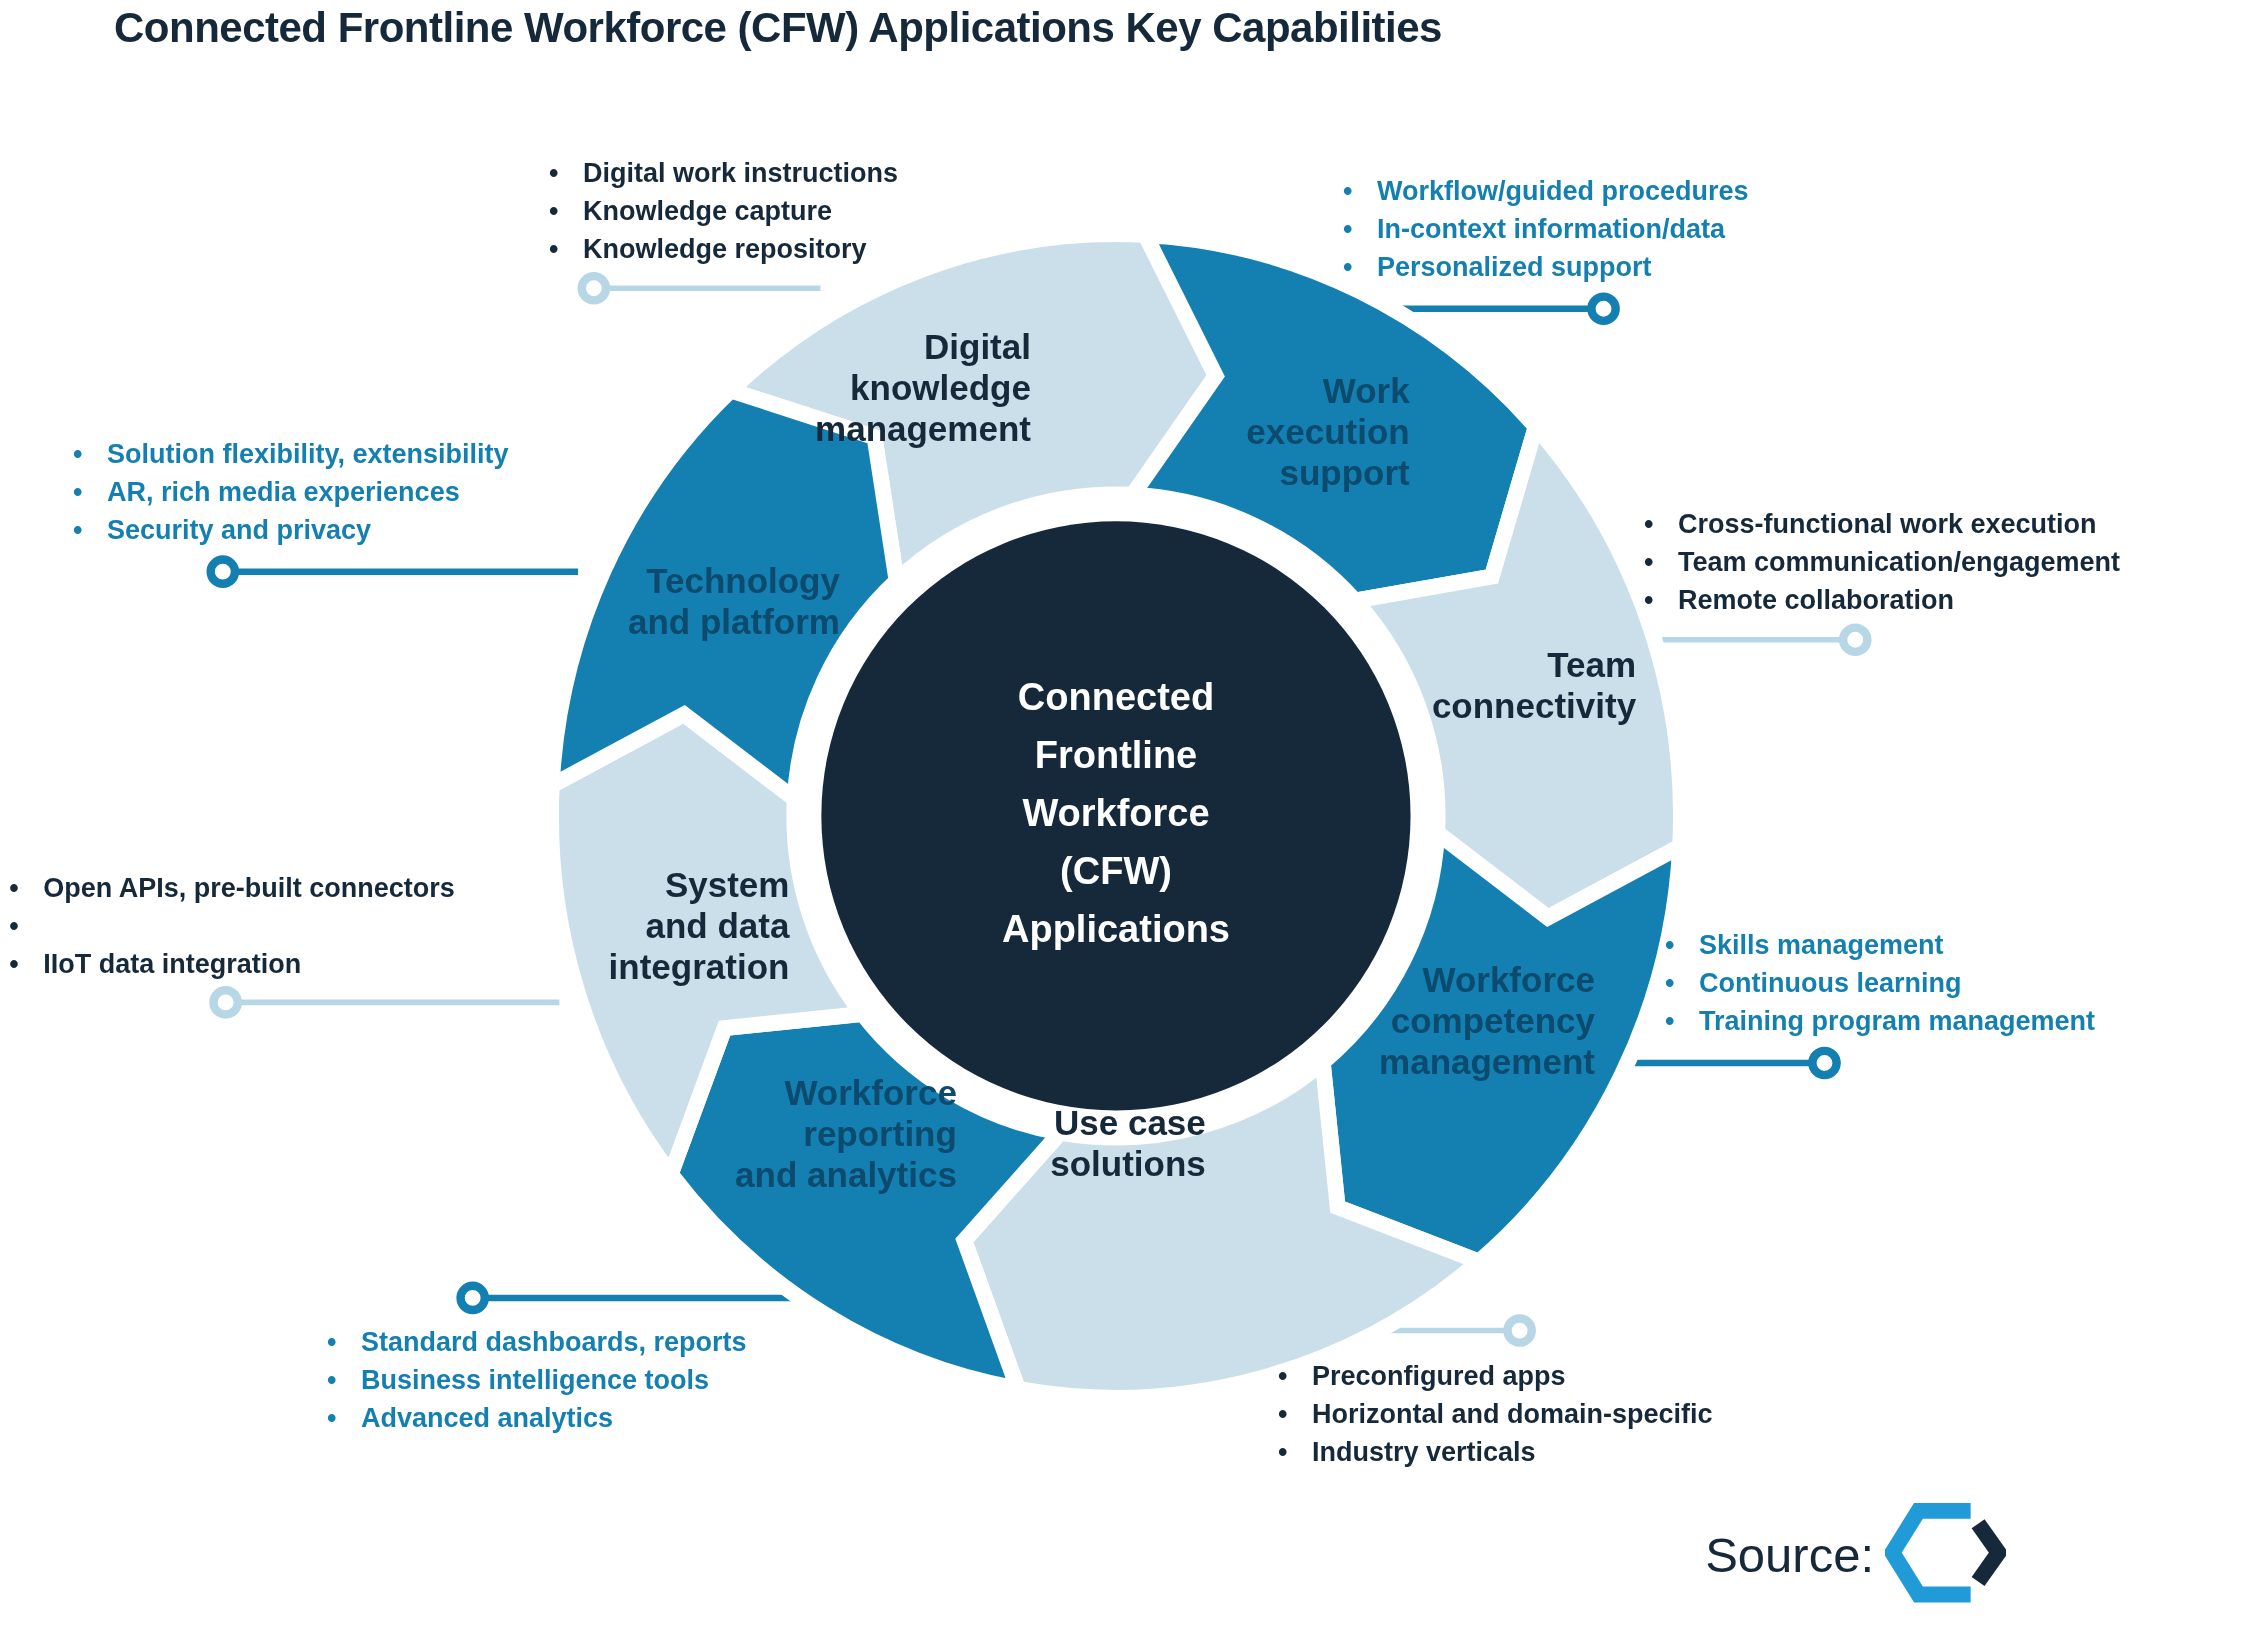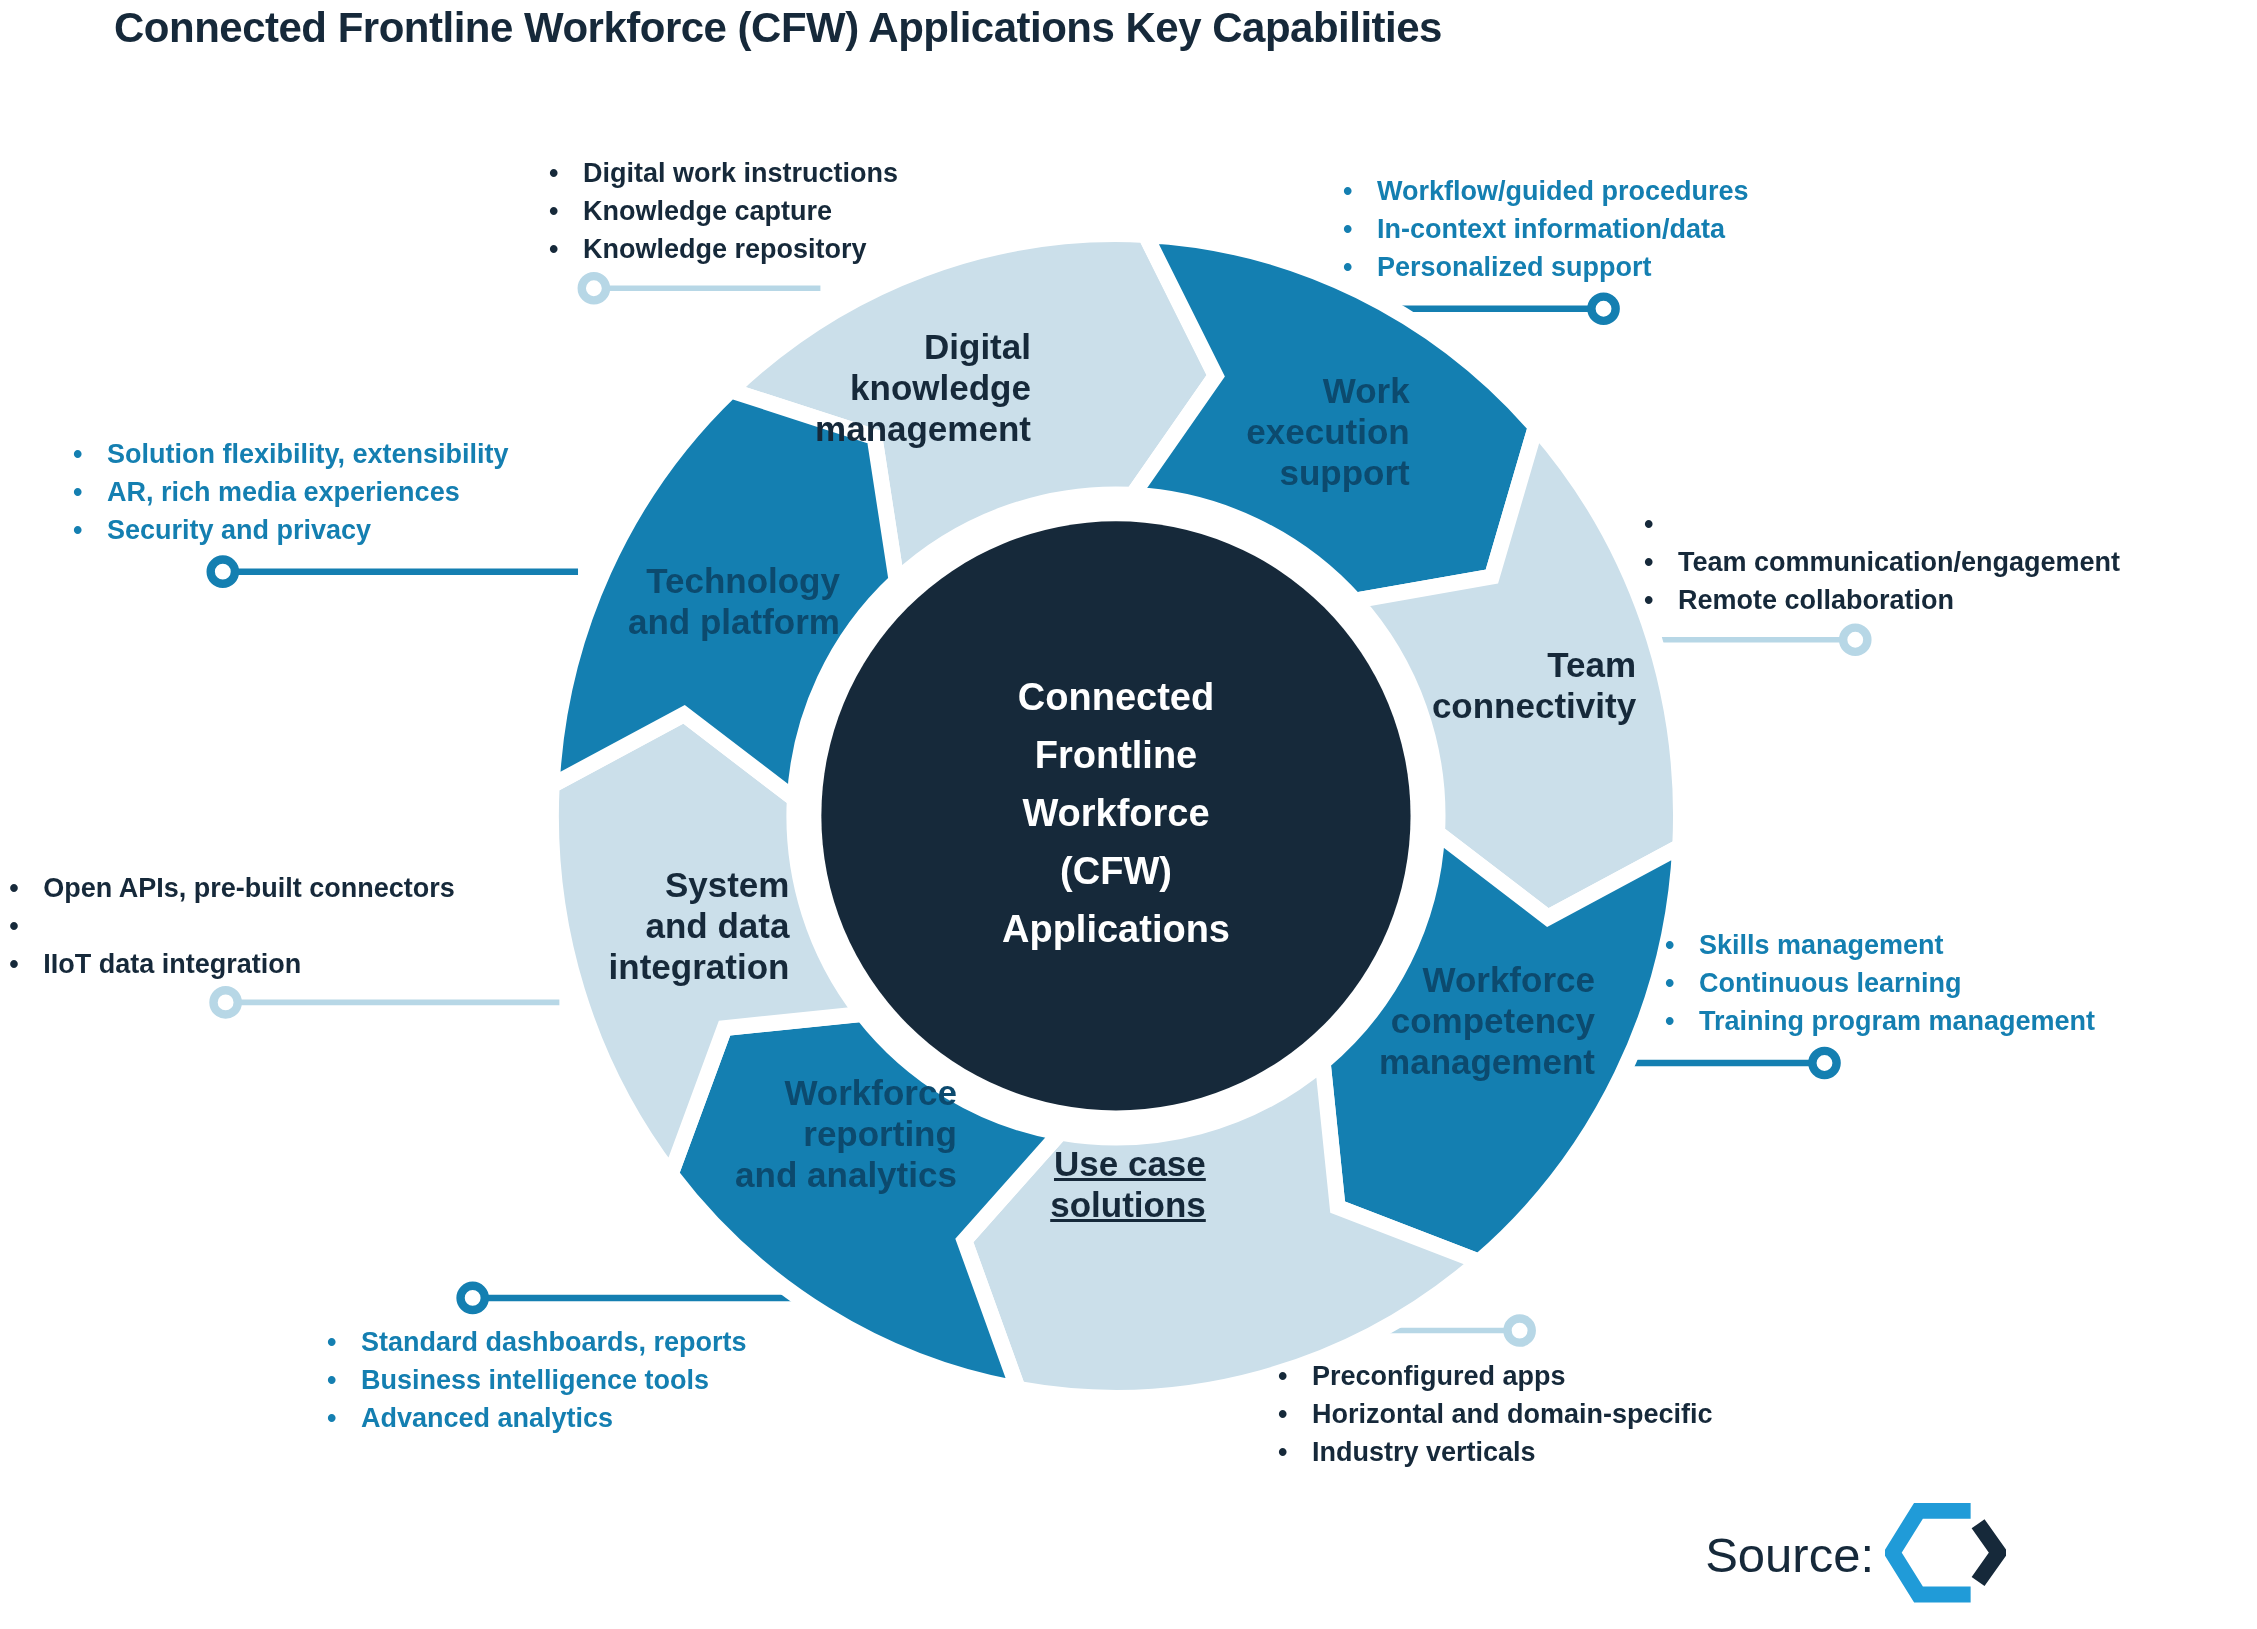--- a/index.html
+++ b/index.html
@@ -84,21 +84,21 @@
 knowledge
 management</div>
     <div class="seg-label blue" style="left: 1328px; top: 431px;">Work
 execution
 support</div>
     <div class="seg-label light" style="left: 1534px; top: 685px;">Team
 connectivity</div>
     <div class="seg-label blue" style="left: 1487px; top: 1020px;">Workforce
 competency
 management</div>
-    <div class="seg-label light" style="left: 1128px; top: 1184px; text-decoration: underline;">Use case
+    <div class="seg-label light" style="left: 1128px; top: 1143px;">Use case
 solutions</div>
     <div class="seg-label blue" style="left: 846px; top: 1133px;">Workforce
 reporting
 and analytics</div>
     <div class="seg-label light" style="left: 699px; top: 925px;">System
 and data
 integration</div>
     <div class="seg-label blue" style="left: 734px; top: 601px;">Technology
 and platform</div>
   </div>
@@ -127,20 +127,21 @@
         <span class="txt">In-context information/data</span>
       </div>
       <div class="bullet-row">
         <span class="dot">•</span>
         <span class="txt">Personalized support</span>
       </div>
     </div>
     <div class="bullet-list navy" style="left: 1644px; top: 505px;">
       <div class="bullet-row">
         <span class="dot">•</span>
+        <span class="txt">Cross-functional work execution</span>
       </div>
       <div class="bullet-row">
         <span class="dot">•</span>
         <span class="txt">Team communication/engagement</span>
       </div>
       <div class="bullet-row">
         <span class="dot">•</span>
         <span class="txt">Remote collaboration</span>
       </div>
     </div>

